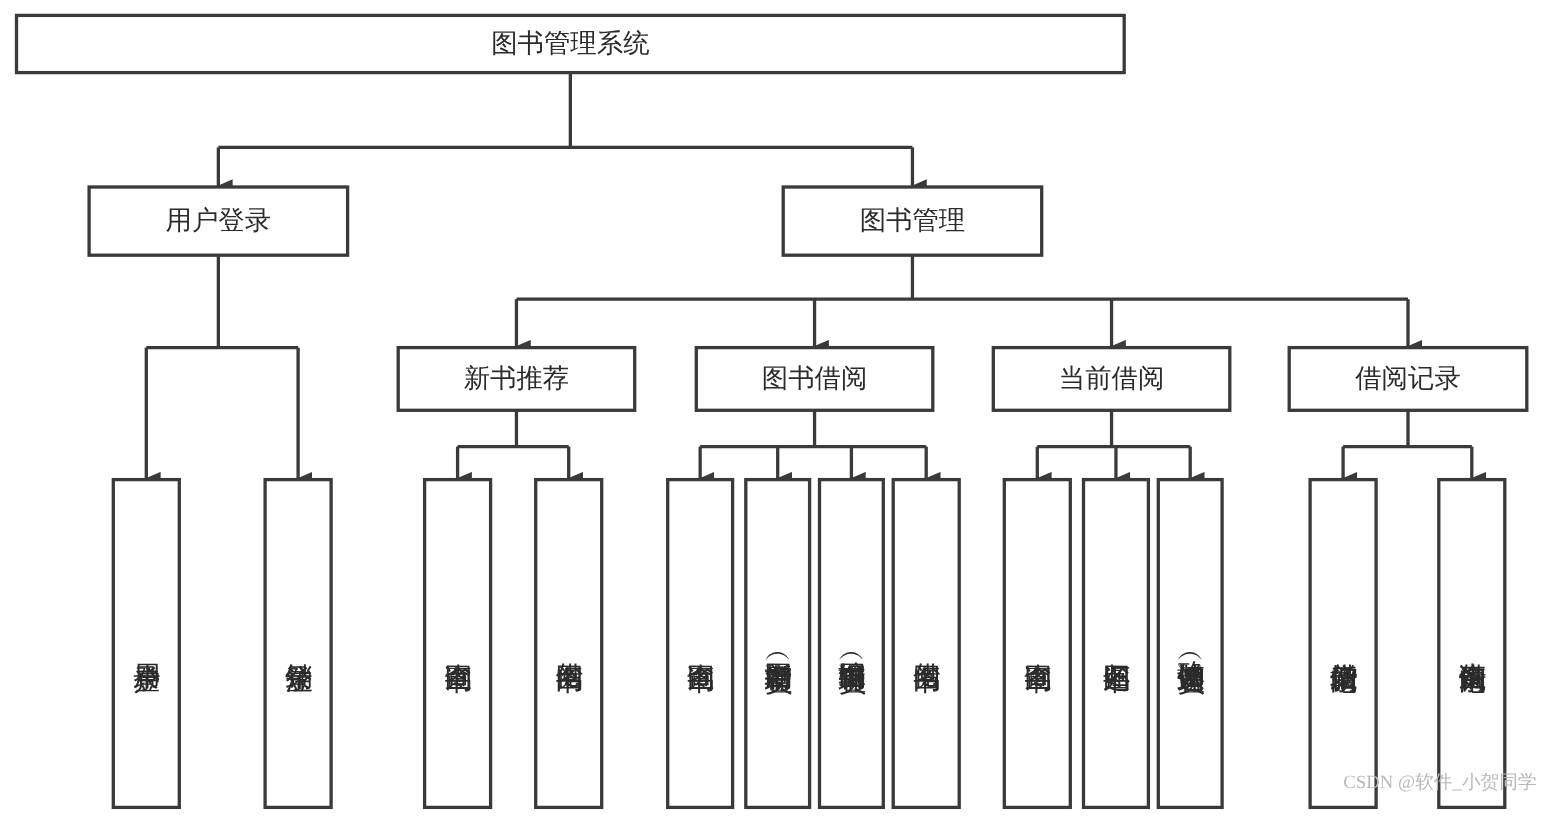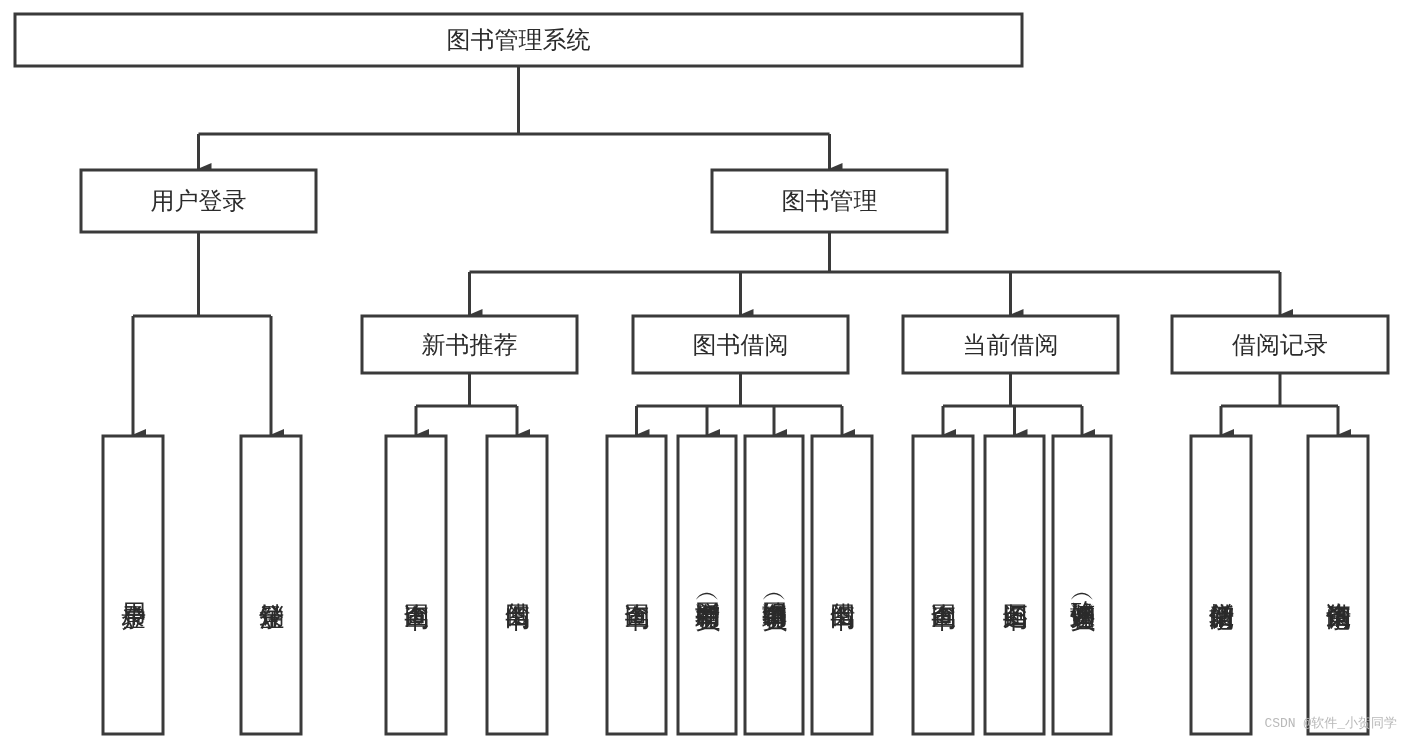--- a/index.html
+++ b/index.html
@@ -56,23 +56,23 @@
     color: #2b2b2b;
     letter-spacing: 1px;
     white-space: nowrap;
     text-align: center;
     pointer-events: none;
     user-select: none;
   }
   .watermark {
     position: absolute;
     right: 8px;
-    bottom: 10px;
-    font-family: Liberation Mono, monospace;
-    font-size: 13px;
+    bottom: 20px;
+    font-family: Liberation Serif, serif;
+    font-size: 17px;
     color: #b9b9b9;
     white-space: nowrap;
     user-select: none;
   }
 </style>
 </head>
 <body>
 
 <div id="diagram-root">
 

